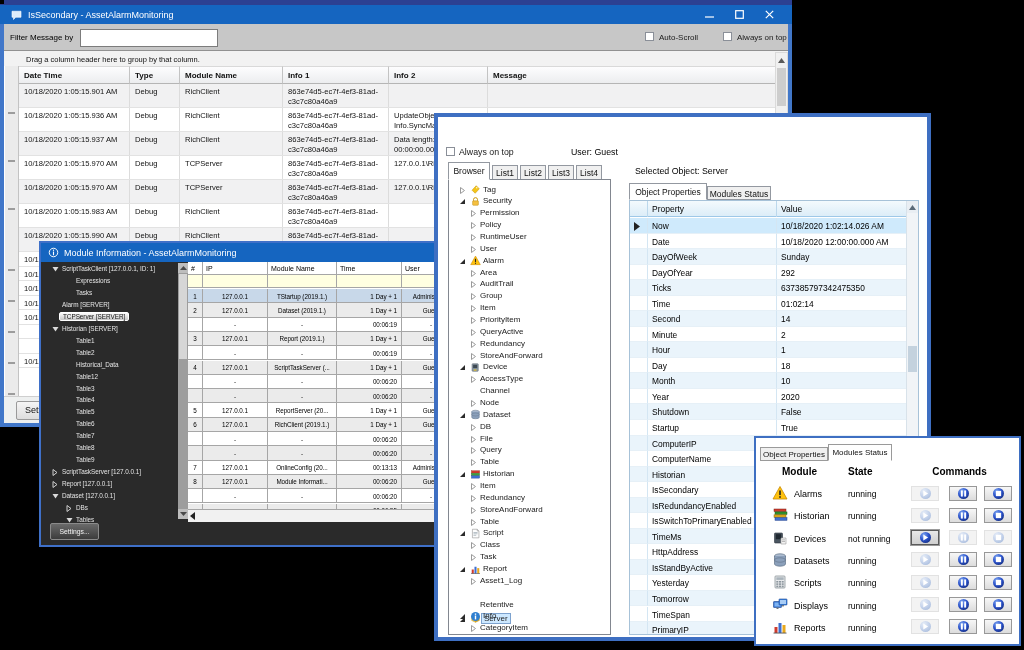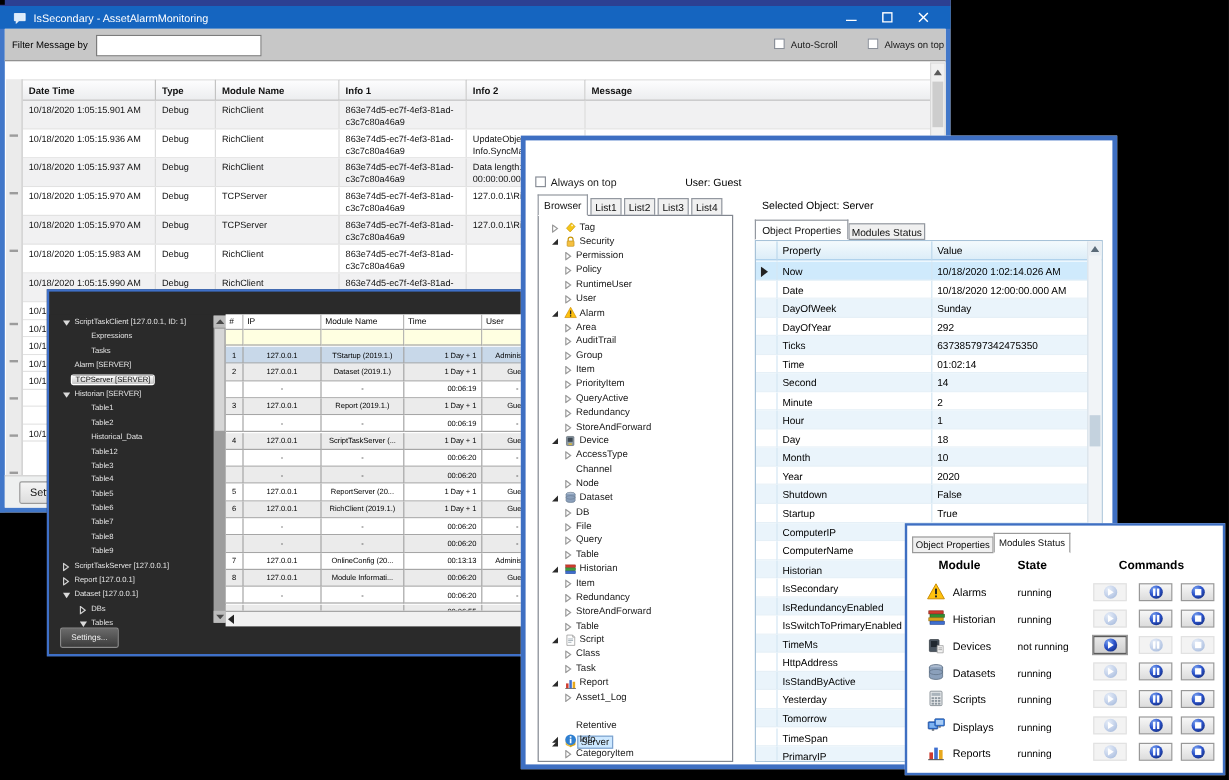--- a/index.html
+++ b/index.html
@@ -274,20 +274,23 @@
     </div>
   </div>
   <div id="tw-filterbar">
     <span id="tw-filter-label">Filter Message by</span>
     <input id="tw-filter-input" value="" style="">
     <span id="tw-cb1" class="checkbox"></span>
     <span id="tw-cb1-label" class="cb-label">Auto-Scroll</span>
     <span id="tw-cb2" class="checkbox"></span>
     <span id="tw-cb2-label" class="cb-label">Always on top</span>
   </div>
+  <div id="tw-groupband">
+    <span id="tw-grouphint">Drag a column header here to group by that column.</span>
+  </div>
   <div id="tw-indicator">
       <div class="tw-dash" style="top: 46px;"></div>
       <div class="tw-dash" style="top: 94px;"></div>
       <div class="tw-dash" style="top: 142px;"></div>
       <div class="tw-dash" style="top: 203px;"></div>
       <div class="tw-dash" style="top: 234px;"></div>
       <div class="tw-dash" style="top: 265px;"></div>
       <div class="tw-dash" style="top: 296px;"></div>
       <div class="tw-dash" style="top: 327px;"></div>
     </div>
@@ -389,20 +392,28 @@
         </svg>
       </div>
     <div id="tw-vscroll-thumb"></div>
   </div>
   <div id="tw-footer">
     <div id="tw-settings">Settings...</div>
   </div>
 </div>
 
 <div id="mi" class="win">
+  <div id="mi-title" class="titlebar">
+    <span style="margin:0 5px 0 7px;">
+      <svg width="11" height="11">
+          <use href="#sym-infocircle"></use>
+        </svg>
+      </span>
+    <span class="title-text">Module Information - AssetAlarmMonitoring</span>
+  </div>
   <div id="mi-body">
     <div id="mi-tree">
         <div class="mi-item" style="top: 0px;">
           <div class="mi-arrow" style="left: 9px;">
             <svg width="7" height="6">
               <path d="M0.5 1 H6.5 L3.5 5.5 Z" fill="#dadada"></path>
             </svg>
           </div>
           <div class="lbl" style="left: 19px;">ScriptTaskClient [127.0.0.1, ID: 1]</div>
         </div>

